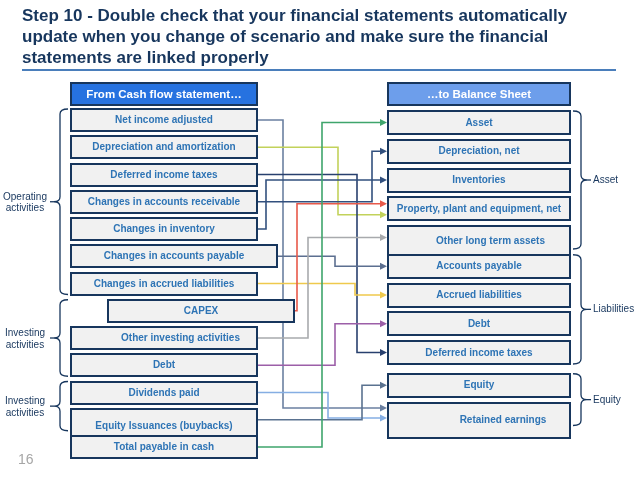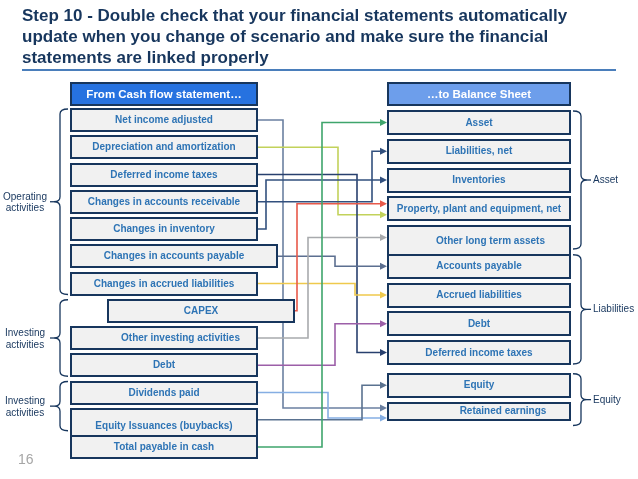--- a/index.html
+++ b/index.html
@@ -83,30 +83,30 @@
       <div class="nodebox" style="left: 70px; top: 271.5px; width: 188px; height: 24px;">Changes in accrued liabilities</div>
       <div class="nodebox" style="left: 70px; top: 298.75px; width: 188px; height: 24px; margin-left: 37px;">CAPEX</div>
       <div class="nodebox" style="left: 70px; top: 326px; width: 188px; height: 24px; padding-left: 33px;">Other investing activities</div>
       <div class="nodebox" style="left: 70px; top: 353.25px; width: 188px; height: 24px;">Debt</div>
       <div class="nodebox" style="left: 70px; top: 380.5px; width: 188px; height: 24px;">Dividends paid</div>
       <div class="nodebox" style="left: 70px; top: 407.75px; width: 188px; height: 36px;">Equity Issuances (buybacks)</div>
       <div class="nodebox" style="left: 70px; top: 435px; width: 188px; height: 24px;">Total payable in cash</div>
     </div>
   <div id="rightBoxes">
       <div class="nodebox" style="left: 387px; top: 110px; width: 184px; height: 25px;">Asset</div>
-      <div class="nodebox" style="left: 387px; top: 138.75px; width: 184px; height: 25px;">Liabilities, net</div>
+      <div class="nodebox" style="left: 387px; top: 138.75px; width: 184px; height: 25px;">Depreciation, net</div>
       <div class="nodebox" style="left: 387px; top: 167.5px; width: 184px; height: 25px;">Inventories</div>
       <div class="nodebox" style="left: 387px; top: 196.25px; width: 184px; height: 25px;">Property, plant and equipment, net</div>
       <div class="nodebox" style="left: 387px; top: 225px; width: 184px; height: 32px; padding-left: 23px;">Other long term assets</div>
       <div class="nodebox" style="left: 387px; top: 253.75px; width: 184px; height: 25px;">Accounts payable</div>
       <div class="nodebox" style="left: 387px; top: 282.5px; width: 184px; height: 25px;">Accrued liabilities</div>
       <div class="nodebox" style="left: 387px; top: 311.25px; width: 184px; height: 25px;">Debt</div>
       <div class="nodebox" style="left: 387px; top: 340px; width: 184px; height: 25px;">Deferred income taxes</div>
       <div class="nodebox" style="left: 387px; top: 372.75px; width: 184px; height: 25px;">Equity</div>
-      <div class="nodebox" style="left: 387px; top: 401.5px; width: 184px; height: 19px; padding-left: 48px;">Retained earnings</div>
+      <div class="nodebox" style="left: 387px; top: 401.5px; width: 184px; height: 37px; padding-left: 48px;">Retained earnings</div>
     </div>
   <div id="groupLabels">
       <div class="grouplabel l" style="top: 190.75px; width: 50px;">Operating activities</div>
       <div class="grouplabel l" style="top: 327px; width: 50px;">Investing activities</div>
       <div class="grouplabel l" style="top: 395.125px; width: 50px;">Investing activities</div>
       <div class="grouplabel r" style="top: 174px; left: 593px;">Asset</div>
       <div class="grouplabel r" style="top: 303.375px; left: 593px;">Liabilities</div>
       <div class="grouplabel r" style="top: 393.625px; left: 593px;">Equity</div>
     </div>
 

